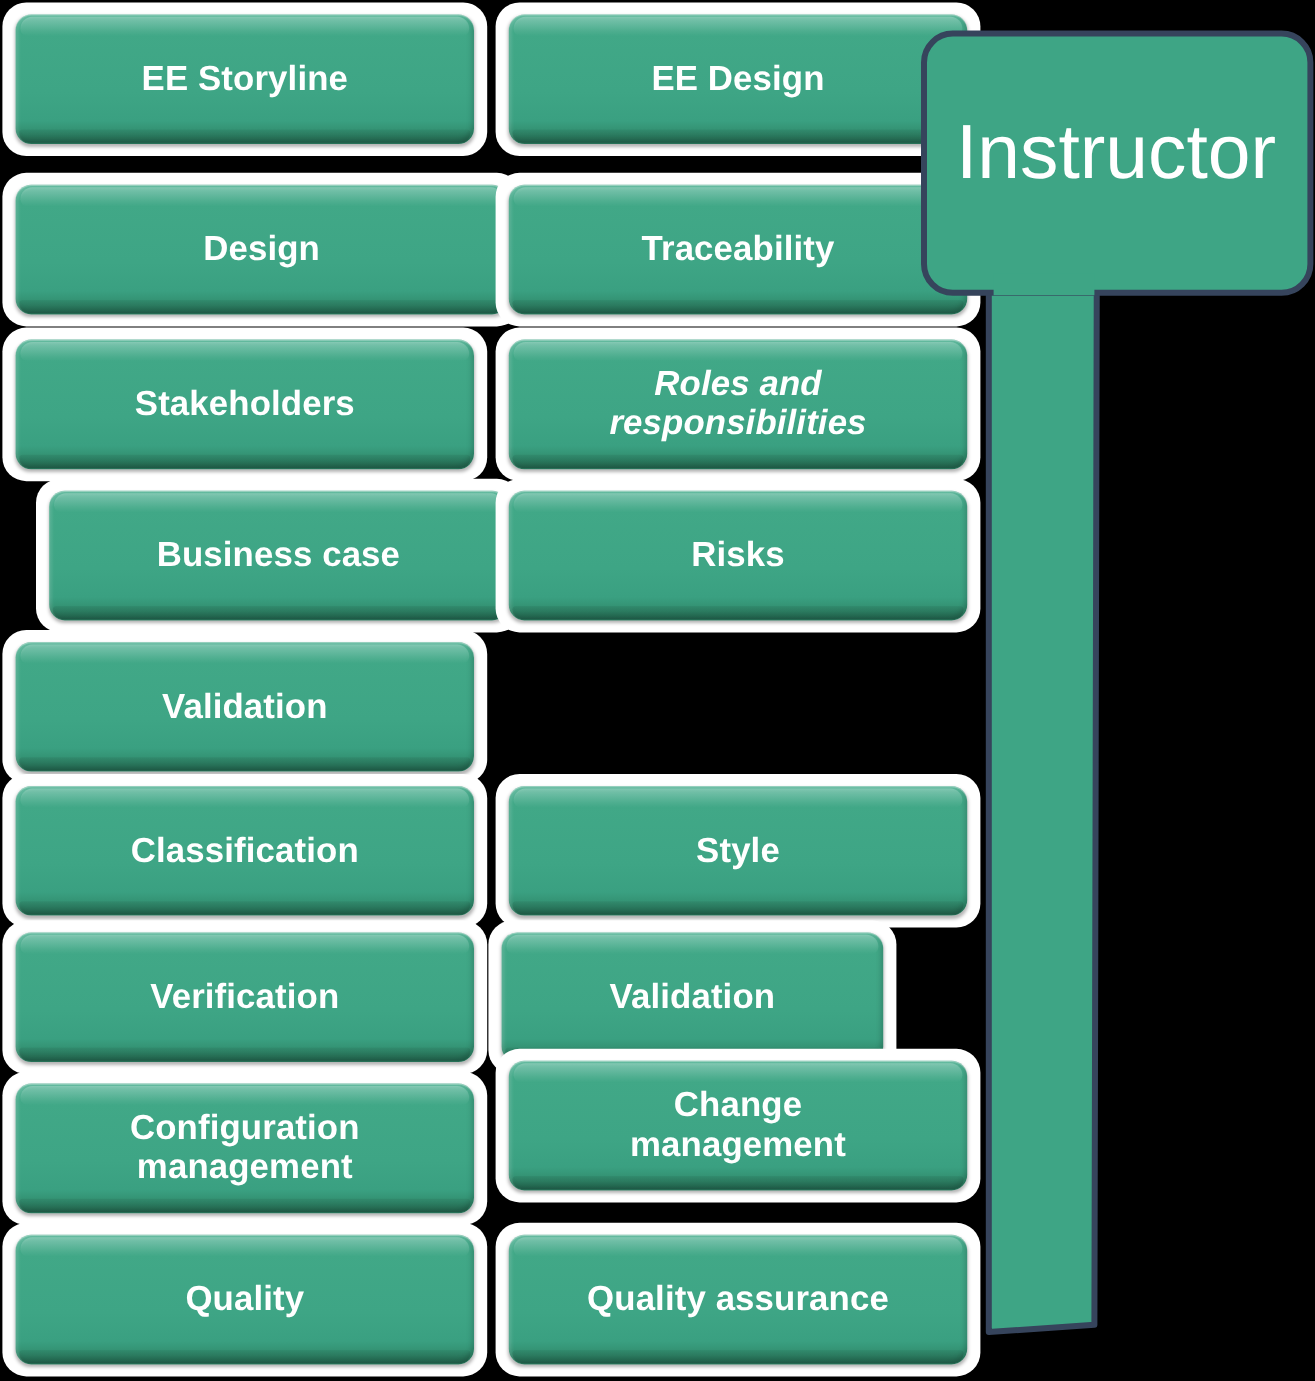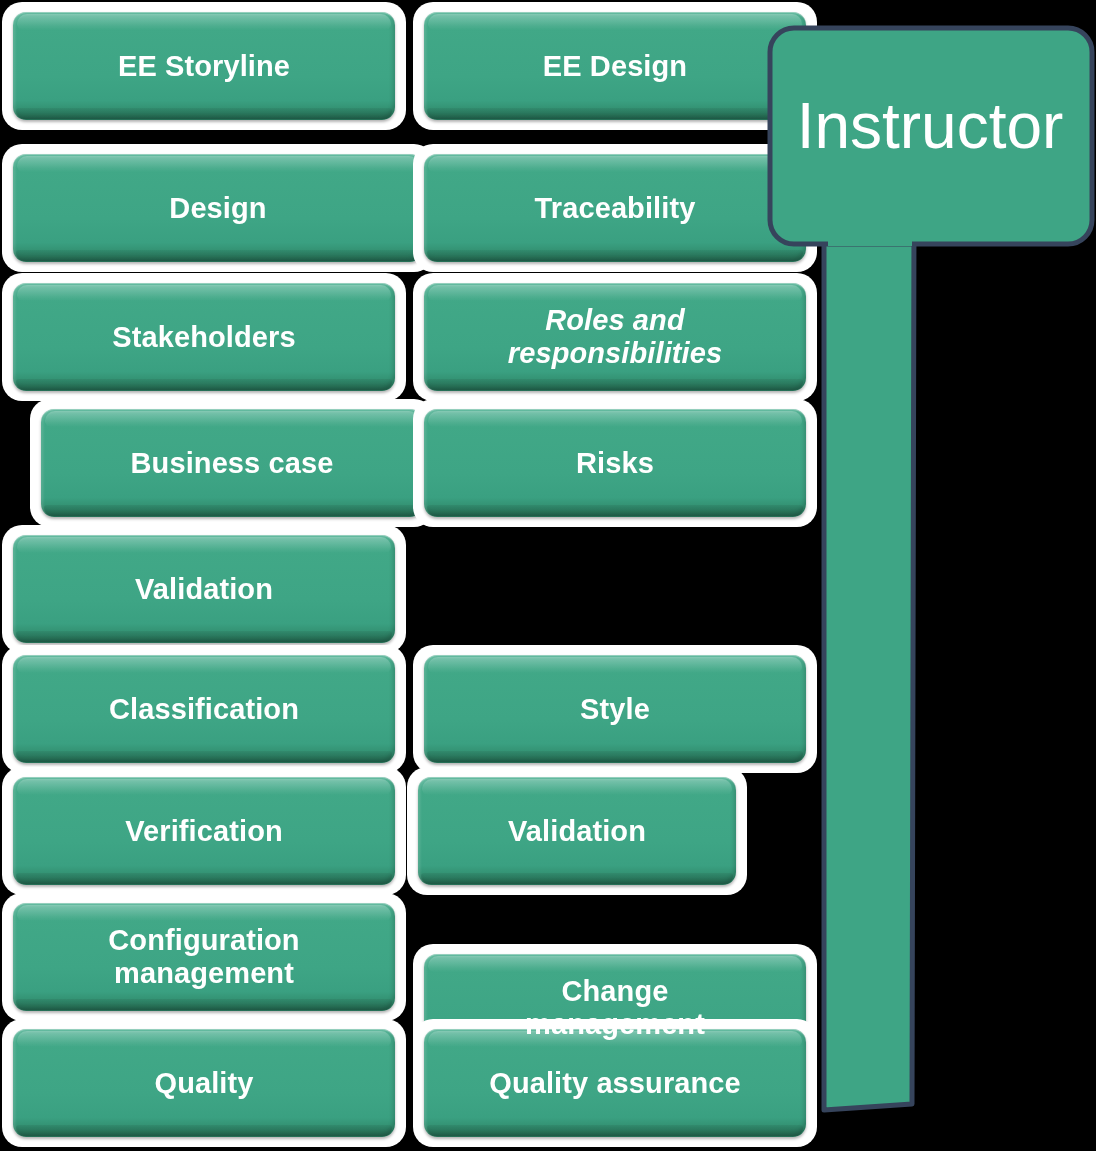--- a/index.html
+++ b/index.html
@@ -204,21 +204,21 @@
       <span class="btn-label">Style</span>
     </div>
   </div>
 
   <div class="cell" style="left:391px; top:767px; width:340px; height:128px;margin-left:16px;">
     <div class="btn">
       <span class="btn-label">Validation</span>
     </div>
   </div>
 
-  <div class="cell" style="left:413px; top:944px; width:404px; height:128px;">
+  <div class="cell" style="left:413px; top:874px; width:404px; height:128px;">
     <div class="btn">
       <span class="btn-label">Change
 management</span>
     </div>
   </div>
 
   <div class="cell" style="left:413px; top:1019px; width:404px; height:128px;">
     <div class="btn">
       <span class="btn-label">Quality assurance</span>
     </div>

